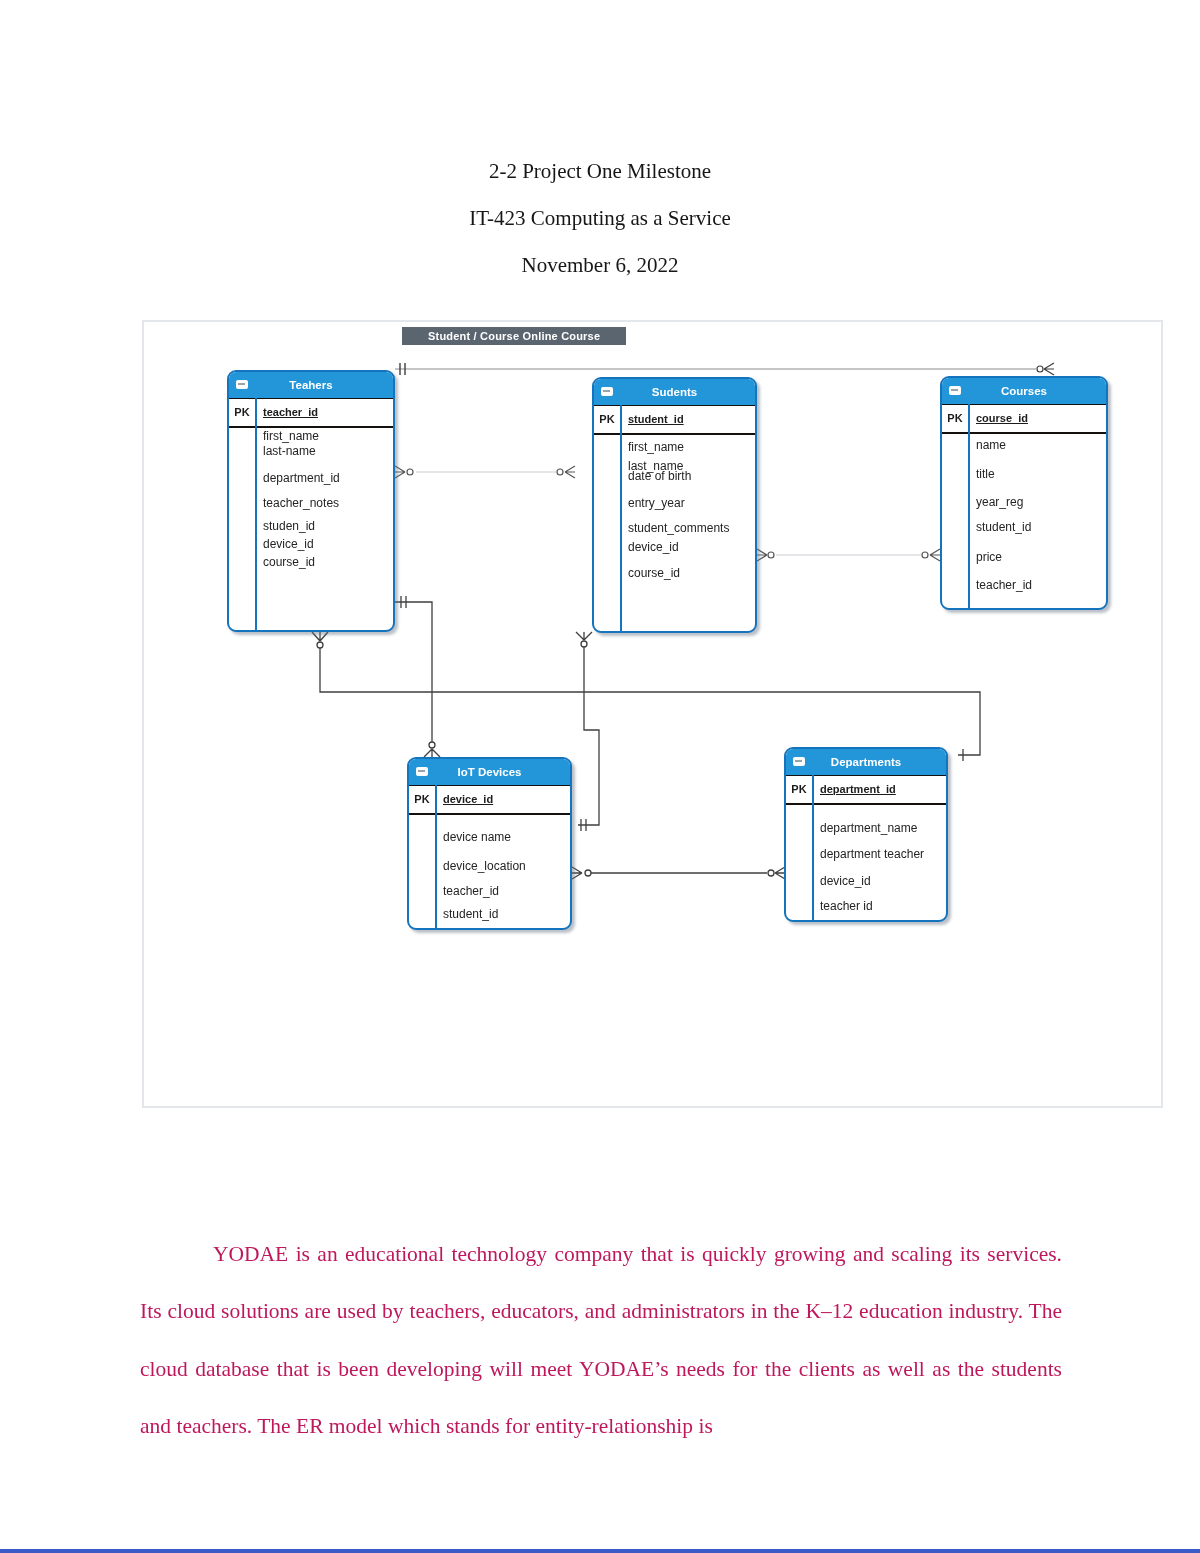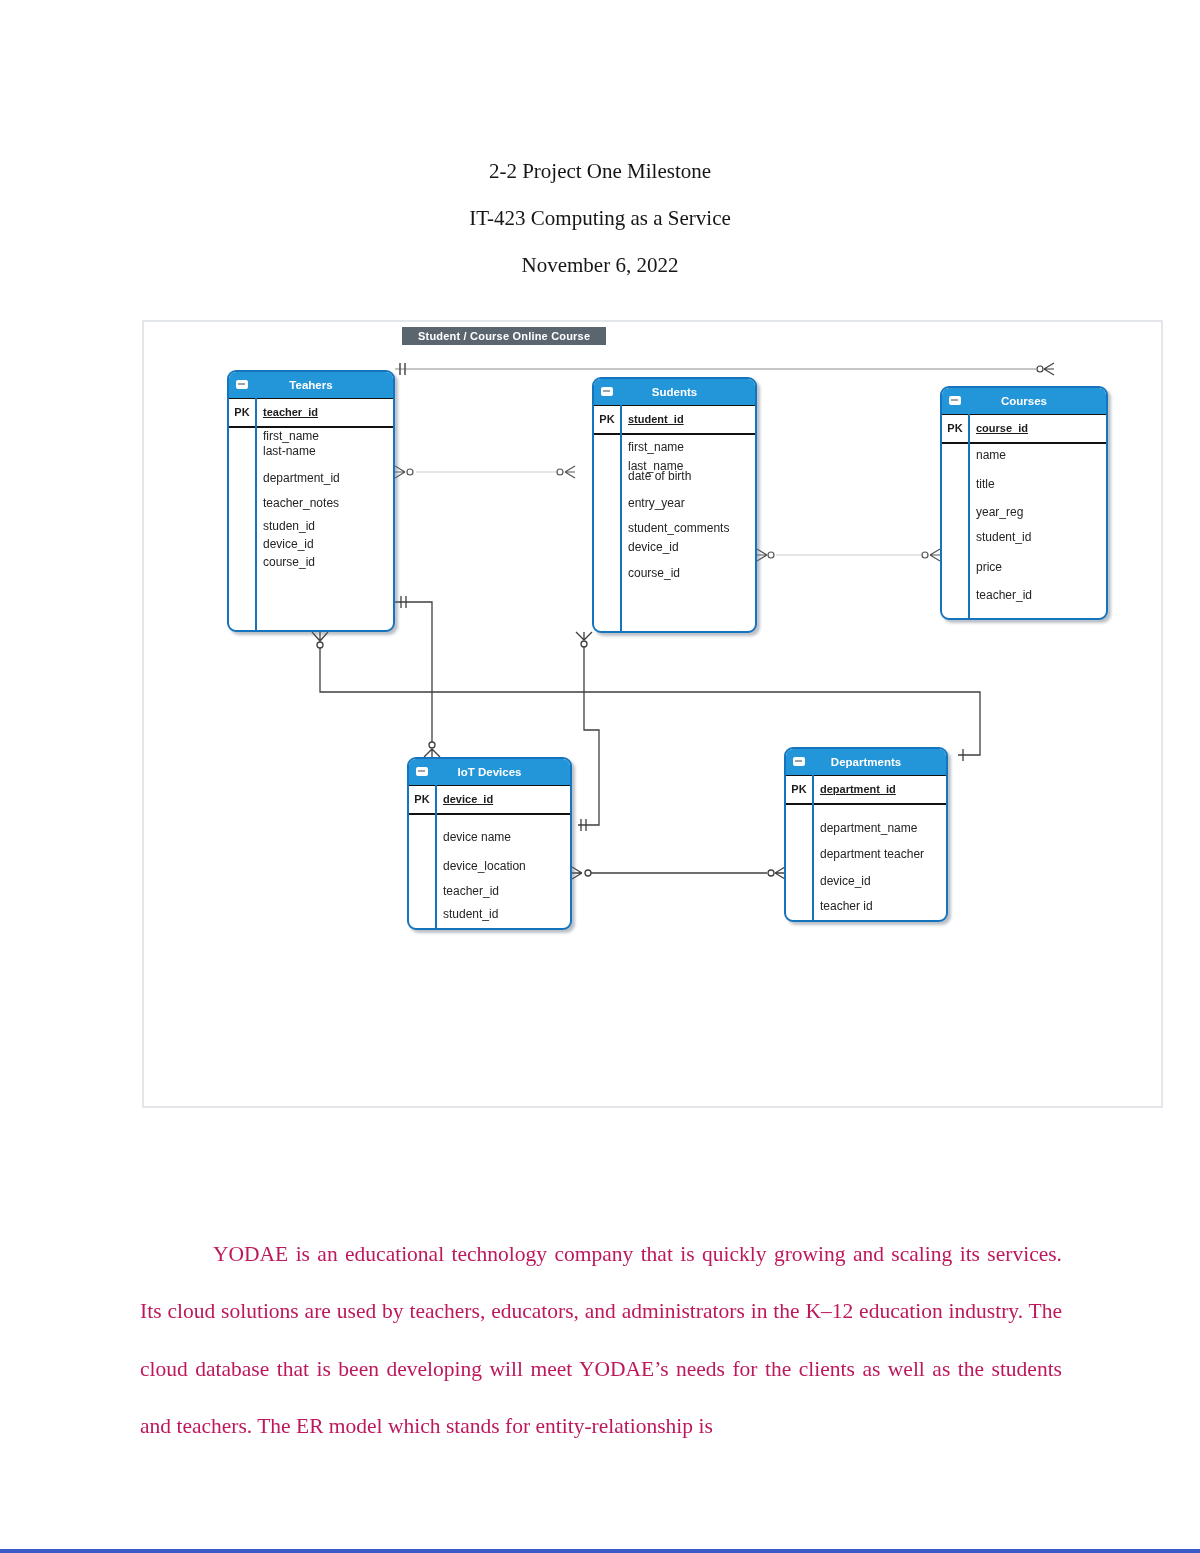--- a/index.html
+++ b/index.html
@@ -8,21 +8,21 @@
   
   .doc-head{position:absolute;left:0;top:148px;width:1200px;text-align:center;
             font-size:21px;line-height:47px;color:#161616;}
 
   
   .frame{position:absolute;left:142px;top:320px;width:1021px;height:788px;
          background:#ffffff;border:2px solid #e3e7ec;box-sizing:border-box;}
   .frame-inner{position:absolute;inset:0;}
   .dgm-title{position:absolute;left:258px;top:5px;background:#5b6570;color:#fff;
              font-family:"Liberation Sans",sans-serif;font-size:11px;font-weight:bold;
-             padding:3px 16px;letter-spacing:.2px;}
+             padding:3px 26px;letter-spacing:.2px;}
 
   
   .tbl{position:absolute;background:#fff;border:2px solid #1474bd;border-radius:9px;
        box-sizing:border-box;overflow:hidden;
        box-shadow:3px 3px 3px rgba(105,115,130,.45);
        font-family:"Liberation Sans",sans-serif;}
   .tbl-head{position:relative;height:26px;background:#2396d9;color:#fff;
             font-size:11.5px;font-weight:bold;text-align:center;line-height:26px;}
   .tbl-icon{position:absolute;left:7px;top:8px;width:12px;height:9px;background:#fdfdfd;
             border-radius:2px;}
@@ -149,21 +149,21 @@
       <div class="row" style="top:24px">last_name</div>
       <div class="row" style="top:34px">date of birth</div>
       <div class="row" style="top:61px">entry_year</div>
       <div class="row" style="top:86px">student_comments</div>
       <div class="row" style="top:105px">device_id</div>
       <div class="row" style="top:131px">course_id</div>
     </div>
     <div class="vdiv"></div>
   </div>
 
-  <div class="tbl" style="left:796px;top:64px;width:168px;height:234px">
+  <div class="tbl" style="left:796px;top:54px;width:168px;height:234px">
     <div class="tbl-head">
       <span class="tbl-icon"></span>
       <span>Courses</span>
     </div>
     <div class="pk-row">
       <span class="pk-cell">PK</span>
       <span class="pk-field">course_id</span>
     </div>
     <div class="tbl-body">
       <div class="row" style="top:4px">name</div>

